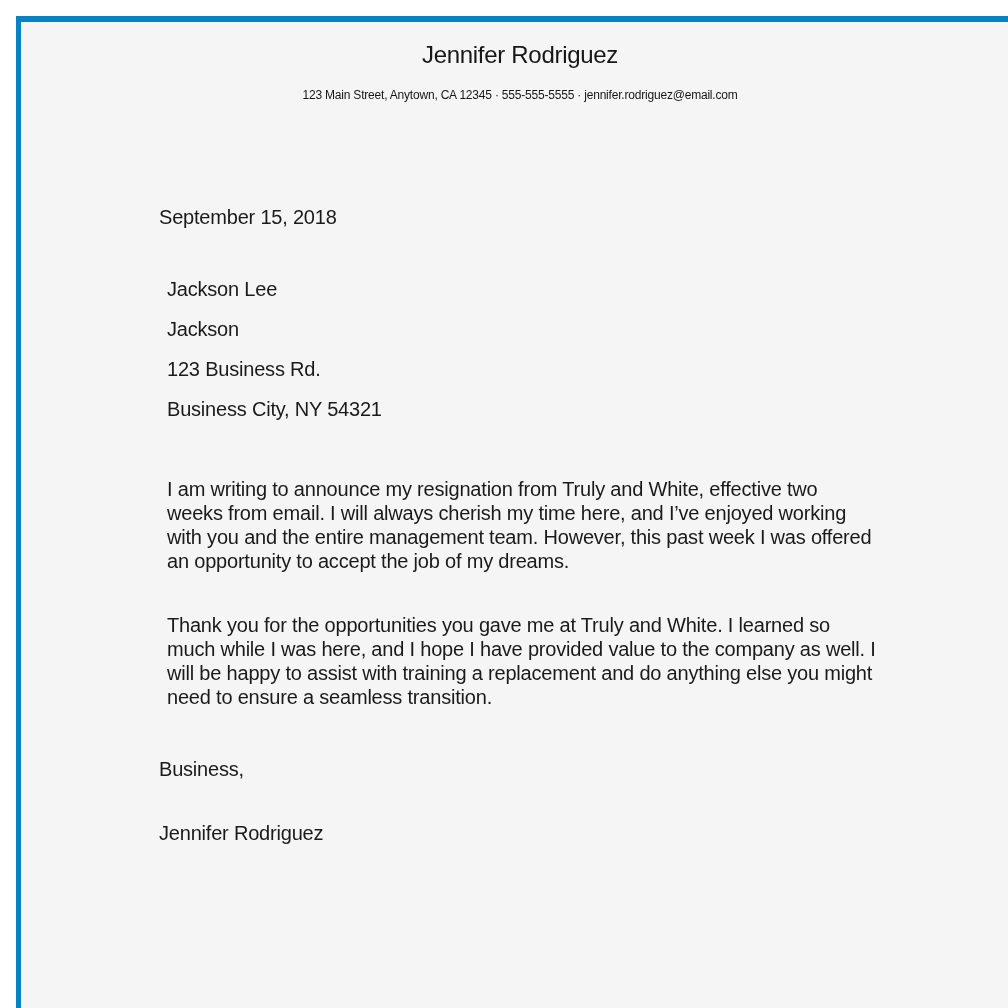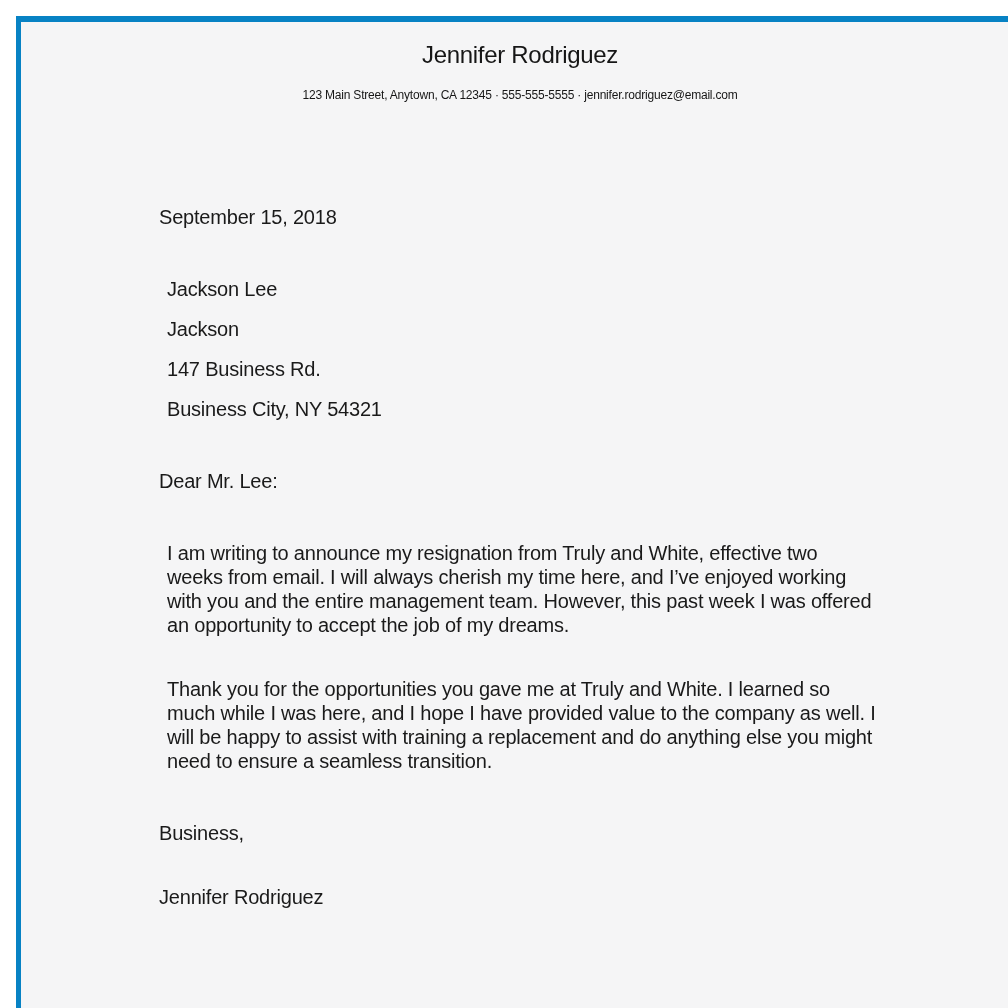--- a/index.html
+++ b/index.html
@@ -54,25 +54,24 @@
     <div class="contact-line">123 Main Street, Anytown, CA 12345 · 555-555-5555 · jennifer.rodriguez@email.com</div>
   </header>
 
   <main class="letter-body">
 
     <div class="block date-line">September 15, 2018</div>
 
     <div class="block recipient-block">
         <div>Jackson Lee</div>
         <div>Jackson</div>
-        <div>147 Business Rd.</div>
+        <div>123 Business Rd.</div>
         <div>Business City, NY 54321</div>
       </div>
 
-    <div class="block salutation">Dear Mr. Lee:</div>
 
     <div class="paragraphs">
         <div class="para">I am writing to announce my resignation from Truly and White, effective two weeks from email. I will always cherish my time here, and I’ve enjoyed working with you and the entire management team. However, this past week I was offered an opportunity to accept the job of my dreams.</div>
         <div class="para">Thank you for the opportunities you gave me at Truly and White. I learned so much while I was here, and I hope I have provided value to the company as well. I will be happy to assist with training a replacement and do anything else you might need to ensure a seamless transition.</div>
       </div>
 
     <div class="block closing">Business,</div>
 
 
     <div class="block signature-name">Jennifer Rodriguez</div>

